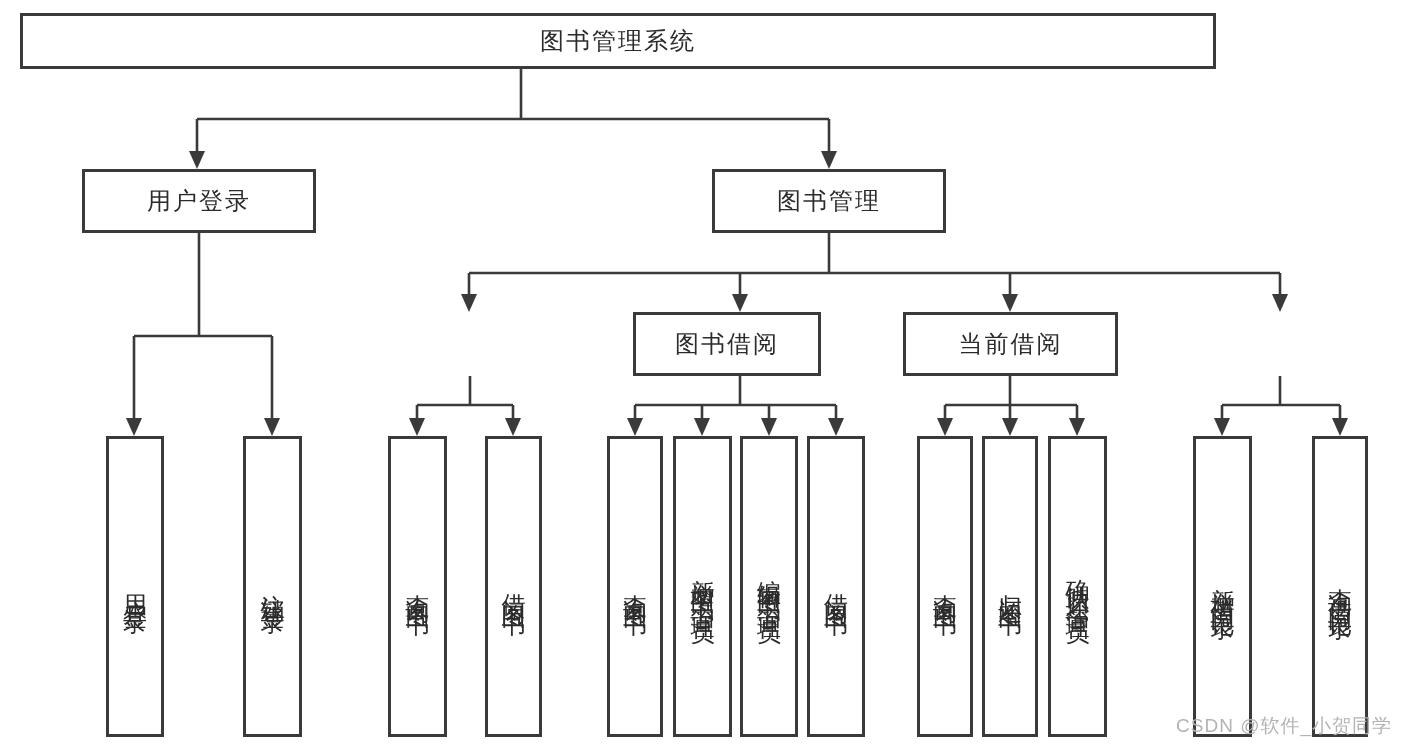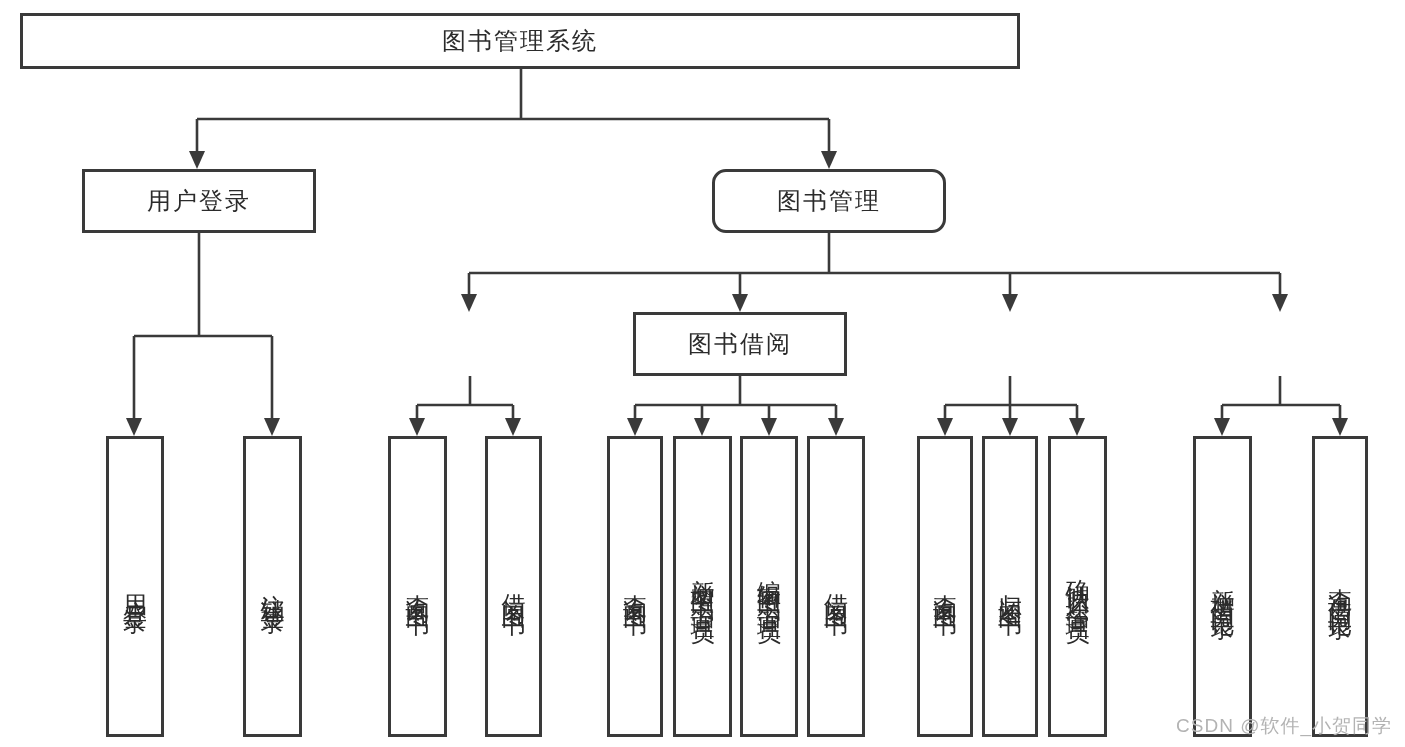--- a/index.html
+++ b/index.html
@@ -74,26 +74,27 @@
       <polygon points="1002,418 1018,418 1010,436"></polygon>
       <polygon points="1069,418 1085,418 1077,436"></polygon>
     </g>
     <g>
       <path d="M1280,376 V405 M1222,405 H1340 M1222,405 V419 M1340,405 V419"></path>
       <polygon points="1214,418 1230,418 1222,436"></polygon>
       <polygon points="1332,418 1348,418 1340,436"></polygon>
     </g>
   </svg>
 
-  <div class="hbox" style="left:20px;top:13px;width:1000px;height:56px;">图书管理系统</div>
+  <div class="hbox" style="left:20px;top:13px;width:1196px;height:56px;">图书管理系统</div>
 
   <div class="hbox" style="left:82px;top:169px;width:234px;height:64px;">用户登录</div>
-  <div class="hbox" style="left:712px;top:169px;width:234px;height:64px;border-radius:14px;">图书管理</div>
+  <div class="hbox" style="left:712px;top:169px;width:234px;height:64px;">图书管理</div>
 
-  <div class="hbox" style="left:633px;top:312px;width:214px;height:64px;">图书借阅</div>
+  <div class="hbox" style="left:633px;top:312px;width:188px;height:64px;">图书借阅</div>
+  <div class="hbox" style="left:903px;top:312px;width:215px;height:64px;">当前借阅</div>
 
   <div class="vbox" style="left:106px;top:436px;width:58px;height:301px;">用户登录</div>
   <div class="vbox" style="left:243px;top:436px;width:59px;height:301px;">注销登录</div>
 
   <div class="vbox" style="left:388px;top:436px;width:59px;height:301px;">查询图书</div>
   <div class="vbox" style="left:485px;top:436px;width:57px;height:301px;">借阅图书</div>
 
   <div class="vbox" style="left:607px;top:436px;width:56px;height:301px;">查询图书</div>
   <div class="vbox" style="left:673px;top:436px;width:59px;height:301px;">新增图书（管理员）</div>
   <div class="vbox" style="left:740px;top:436px;width:58px;height:301px;">编辑图书（管理员）</div>

